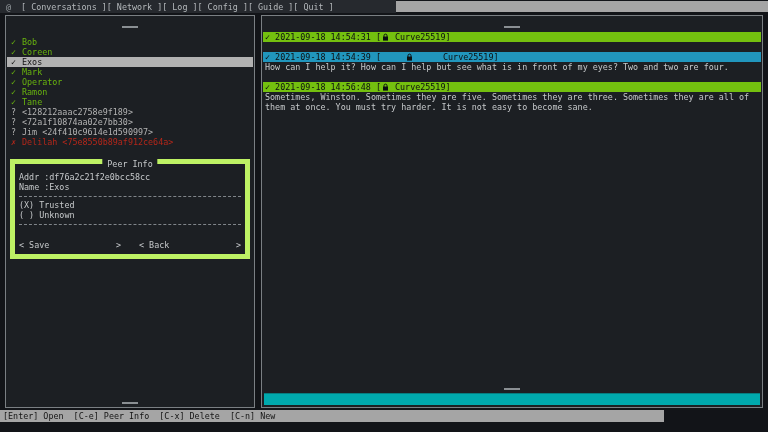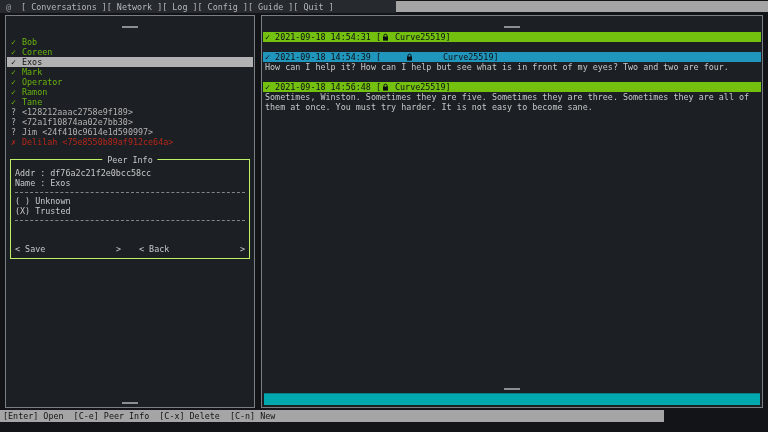--- a/index.html
+++ b/index.html
@@ -29,25 +29,25 @@
   .contact-list { position:absolute; top:21px; left:1px; right:1px; }
   .contact-row { height:10px; padding-left:4px; white-space:pre; display:flex; gap:5px; }
   .contact-row .mark { width:6px; display:inline-block; }
   .contact-row.trusted   { color:var(--contact-green); }
   .contact-row.trusted .mark { color:var(--contact-green); }
   .contact-row.unknown   { color:#b4b4b4; }
   .contact-row.untrusted { color:var(--red); }
   .contact-row.selected  { background:var(--sel-gray); color:#141414 !important; }
   .contact-row.selected .mark { color:#141414 !important; }
   
-  .peer-info { position:absolute; left:4px; top:143px; width:240px; height:100px; border:1px solid #bef264; }
+  .peer-info { position:absolute; left:4px; top:143px; width:240px; height:100px; border:5px solid #bef264; }
   .pi-title { position:absolute; top:-5px; left:50%; transform:translateX(-50%);
     background:#1c1f23; padding:0 5px; color:#c6c9cb; white-space:pre; }
   .pi-body { position:absolute; inset:0; padding:8px 4px 4px 4px; }
-  .pi-row { height:10px; display:flex; gap:5px; white-space:pre; }
+  .pi-row { height:10px; display:flex; white-space:pre; }
   .pi-sep { border-top:1px dashed #80858a; margin:4px 0 3px 0; height:0; }
   .pi-option { height:10px; white-space:pre; }
   .pi-option .cursor { display:inline-block; width:5px; background:#e8e8e8; color:#e8e8e8; }
   .pi-buttons { position:absolute; left:4px; right:4px; bottom:4px; display:flex; gap:18px; }
   .pi-button { flex:1; display:flex; justify-content:space-between; white-space:pre; cursor:default; }
   
   .messages { position:absolute; top:16px; left:1px; right:1px; }
   .msg { margin-bottom:10px; }
   .msg-header { height:10px; padding-left:2px; color:#0c0e10; white-space:pre; display:flex; align-items:center; }
   .msg-header.green { background:var(--green); }
@@ -95,22 +95,22 @@
         <div class="pi-row">
           <span>Addr :</span>
           <span>df76a2c21f2e0bcc58cc</span>
         </div>
         <div class="pi-row">
           <span>Name :</span>
           <span>Exos</span>
         </div>
         <div class="pi-sep"></div>
         <div id="peer-options">
+            <div class="pi-option"><span>(<span>X</span>) </span><span>Trusted</span></div>
             <div class="pi-option"><span>(<span> </span>) </span><span>Unknown</span></div>
-            <div class="pi-option"><span>(<span>X</span>) </span><span>Trusted</span></div>
           </div>
         <div class="pi-sep"></div>
         <div class="pi-buttons" id="peer-buttons">
             <div class="pi-button"><span>&lt; Save</span><span>&gt;</span></div>
             <div class="pi-button"><span>&lt; Back</span><span>&gt;</span></div>
           </div>
       </div>
     </div>
 
     <div class="handle bottom"></div>

